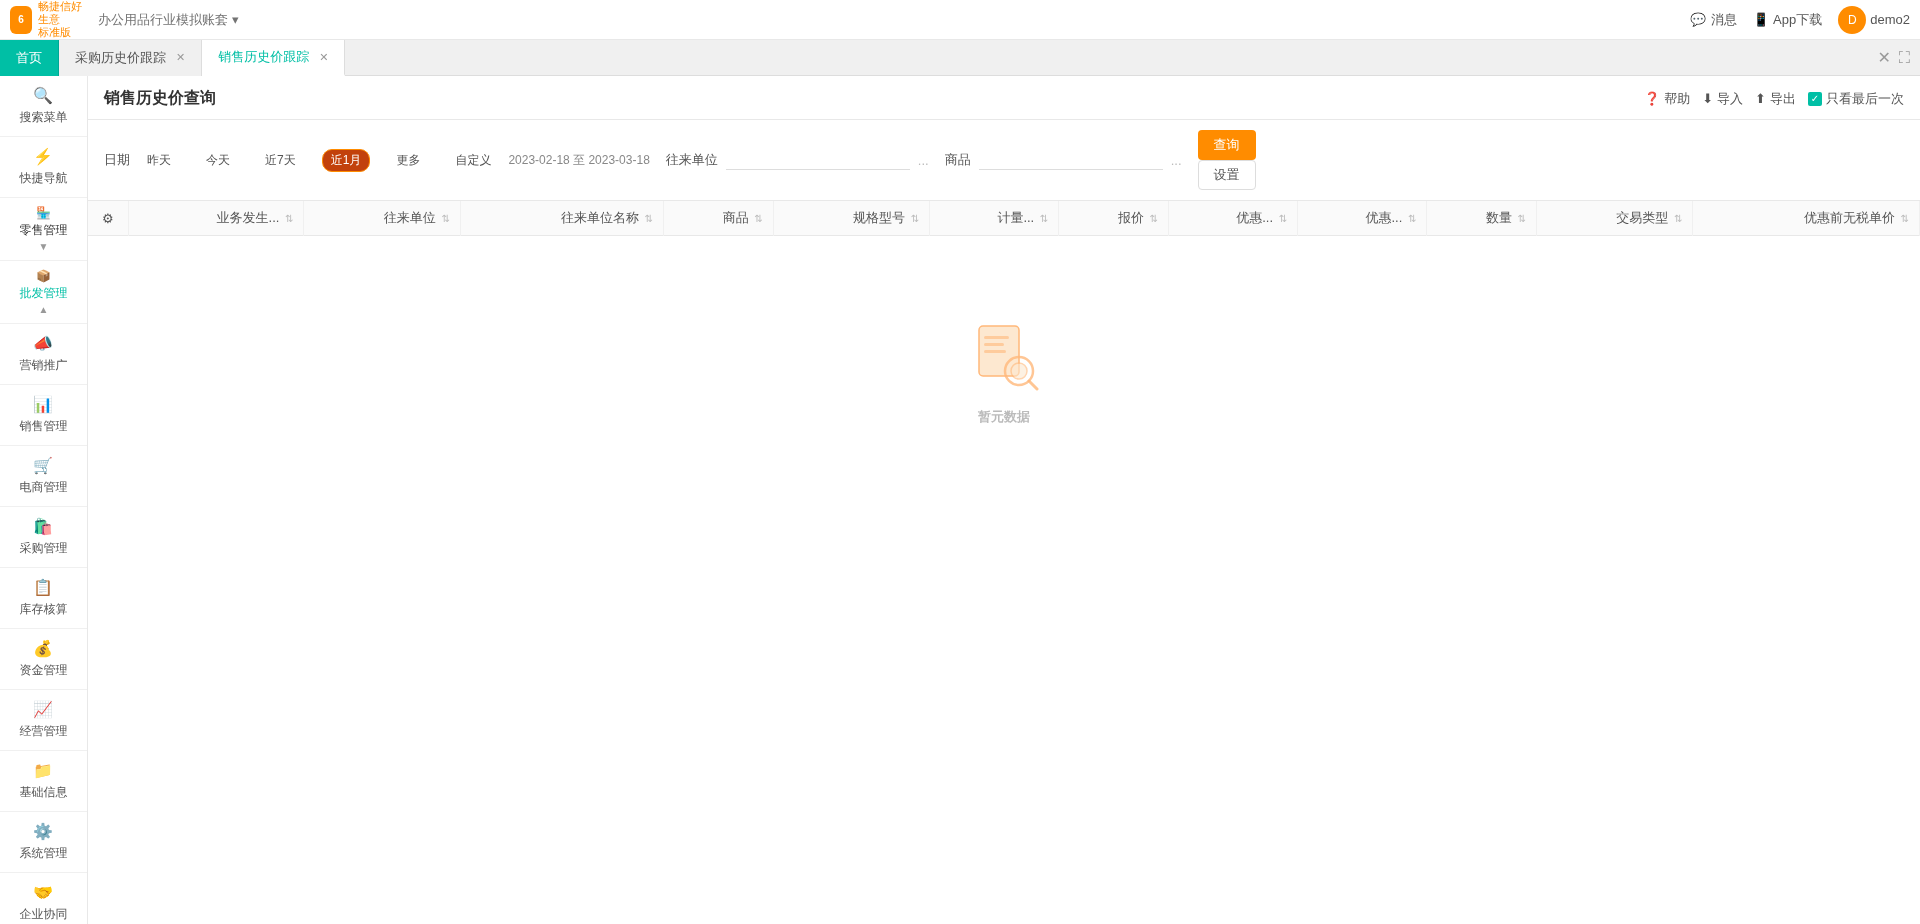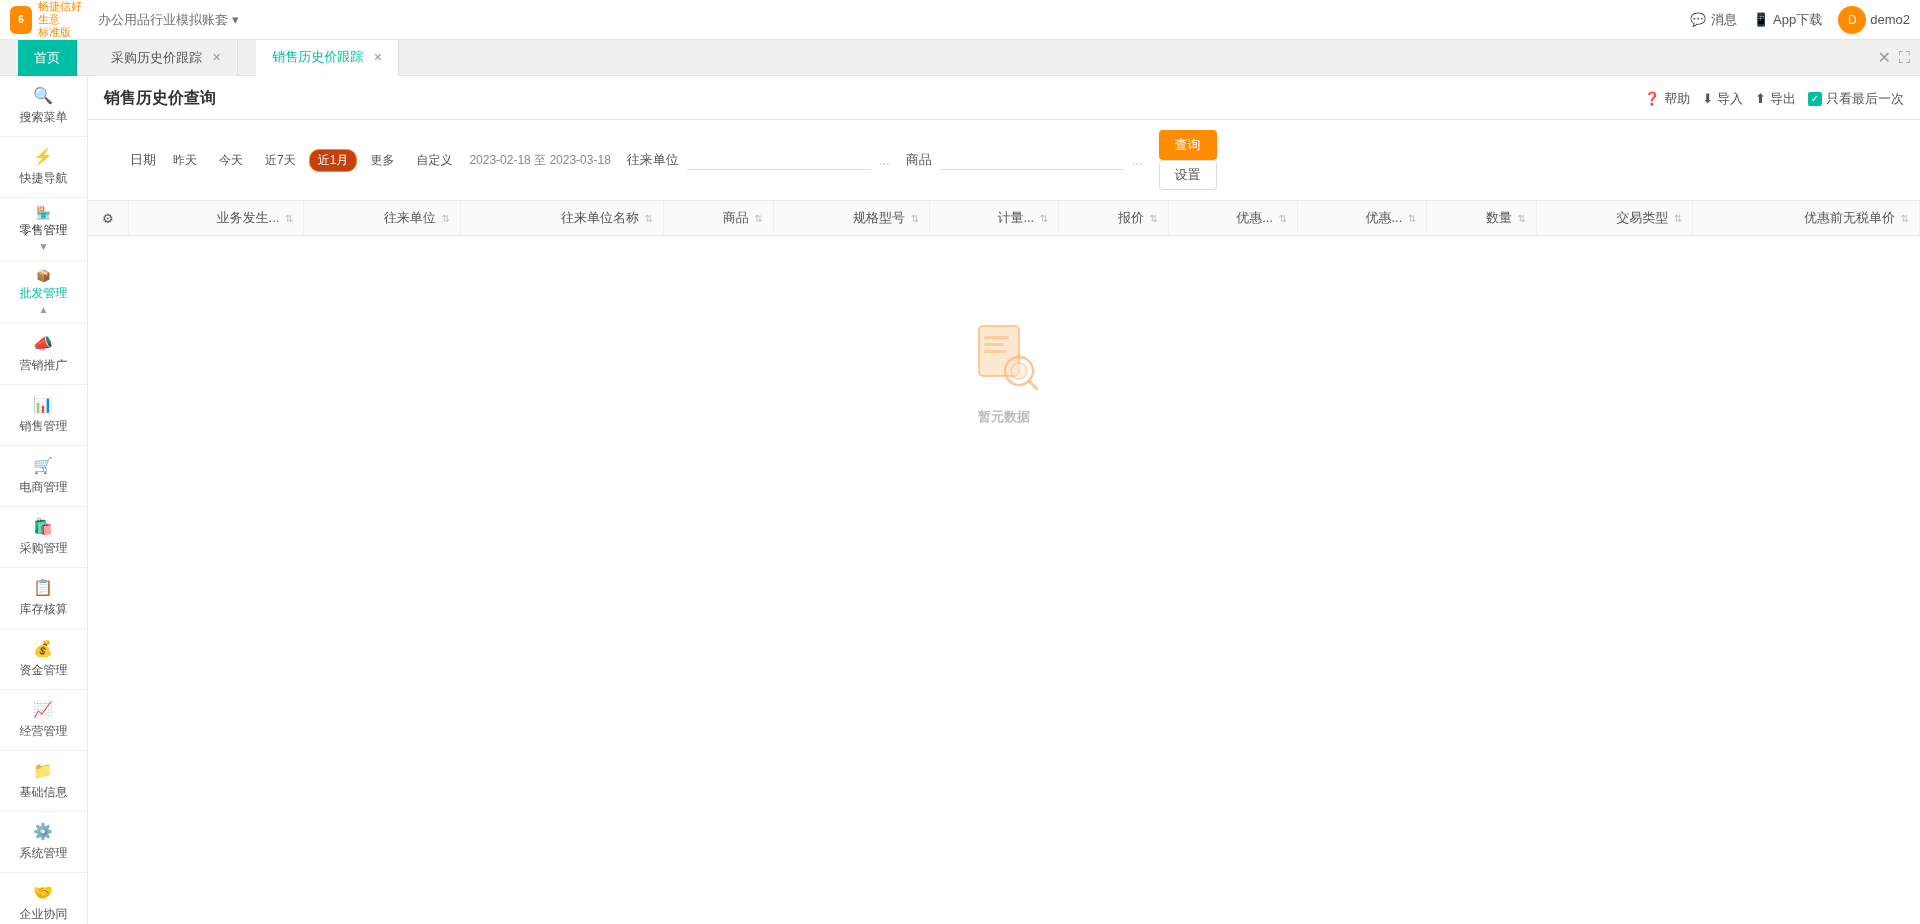--- a/index.html
+++ b/index.html
@@ -93,21 +93,20 @@
       padding: 0 16px;
       display: flex;
       align-items: center;
       gap: 6px;
       cursor: pointer;
       font-size: 13px;
       color: #555;
       border-right: 1px solid #ddd;
       background: #f0f0f0;
       white-space: nowrap;
-      margin-left: 18px;
     }
     .tab.active {
       background: #fff;
       color: #00bfa5;
       border-bottom: 2px solid #fff;
       margin-bottom: -1px;
     }
     .tab.home {
       background: #00bfa5;
       color: #fff;
@@ -245,30 +244,29 @@
       align-items: center;
       gap: 16px;
       flex-shrink: 0;
       flex-wrap: wrap;
       border-bottom: 1px solid #e8e8e8;
     }
     .filter-group {
       display: flex;
       align-items: center;
       gap: 8px;
-      margin-left: 26px;
     }
     .filter-label {
       color: #555;
       font-size: 13px;
       white-space: nowrap;
     }
     .date-btns {
       display: flex;
-      gap: 4px;
+      gap: 17px;
     }
     .date-btn {
       padding: 2px 8px;
       border-radius: 10px;
       font-size: 12px;
       cursor: pointer;
       color: #555;
       border: 1px solid transparent;
     }
     .date-btn.active {

